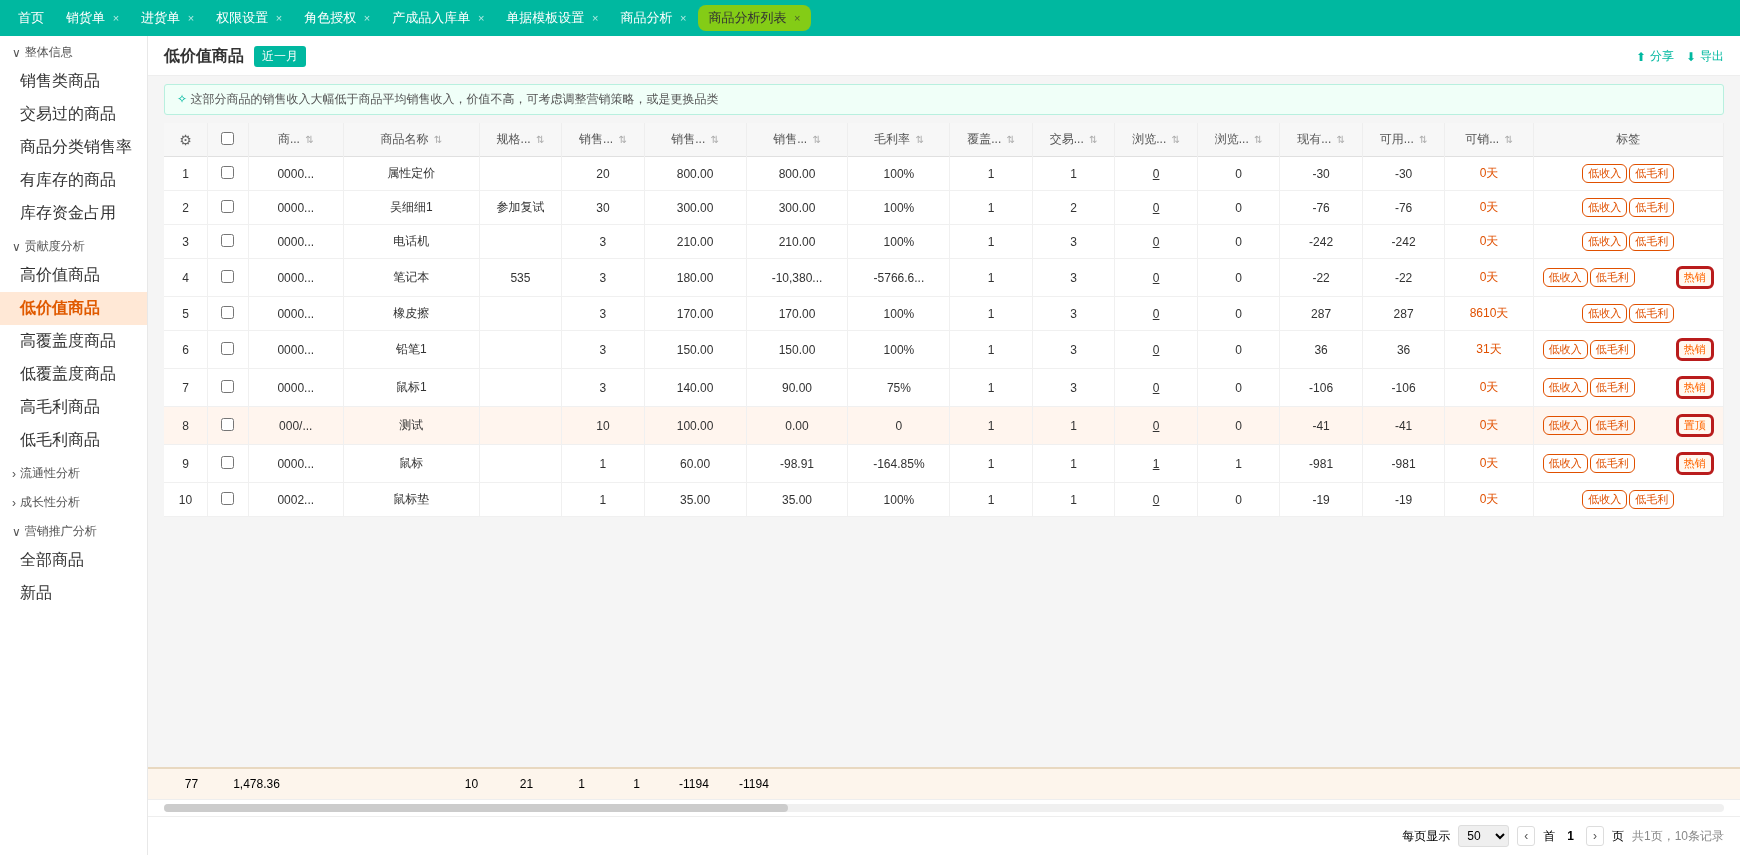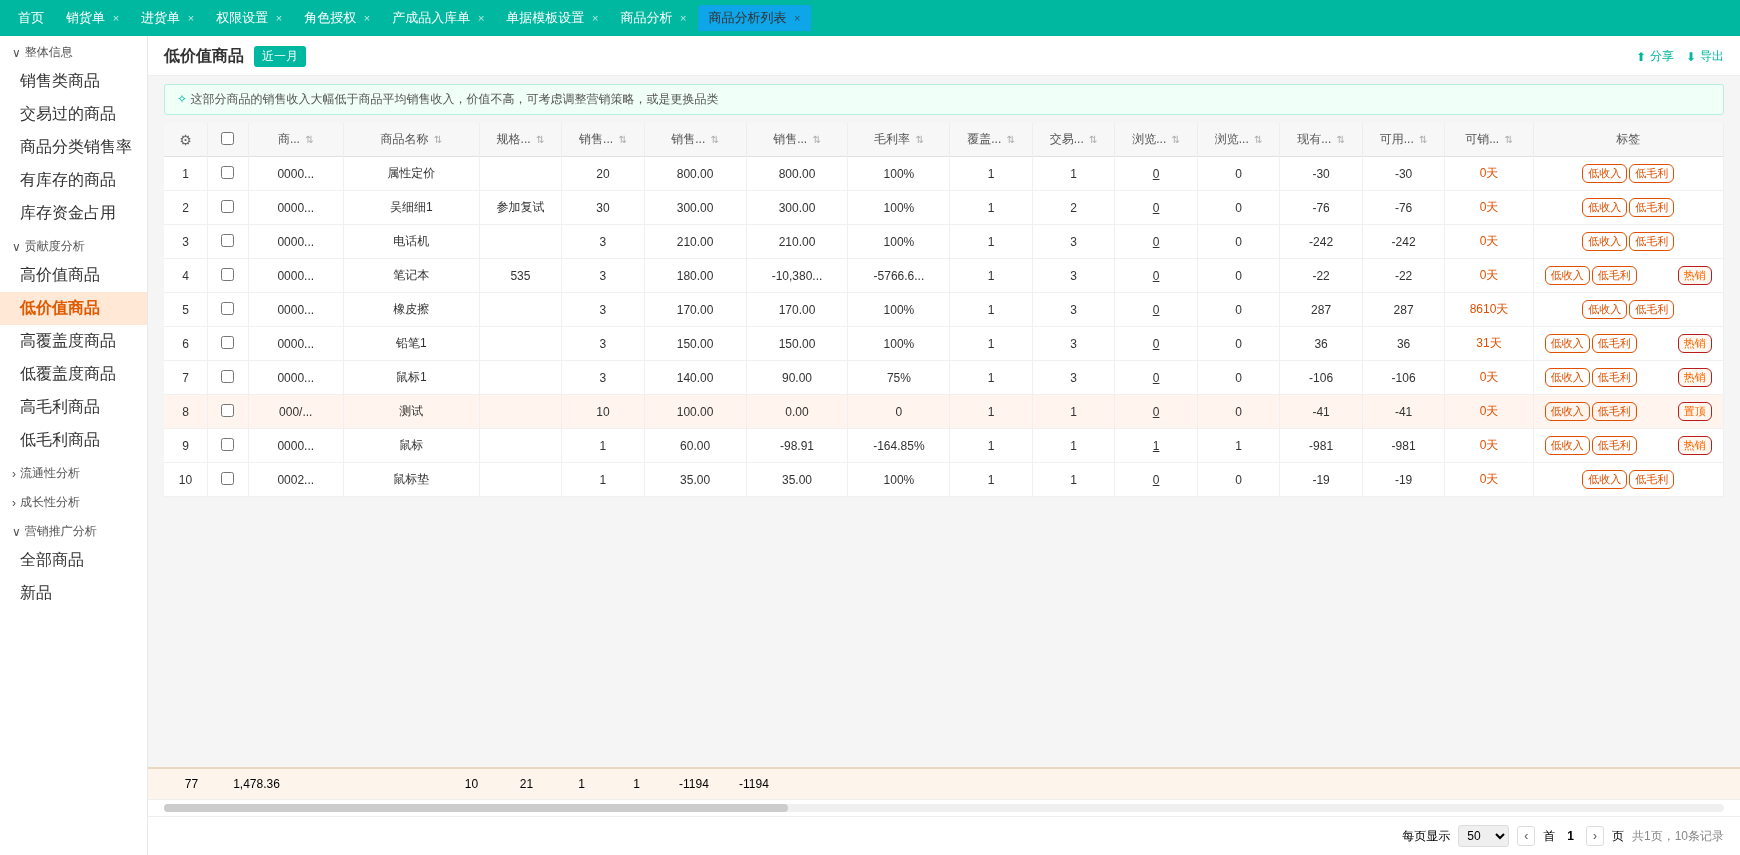--- a/index.html
+++ b/index.html
@@ -15,21 +15,21 @@
       gap: 2px;
     }
     .nav-tab {
       color: #fff;
       padding: 4px 10px;
       cursor: pointer;
       white-space: nowrap;
       border-radius: 3px 3px 0 0;
       font-size: 13px;
     }
-    .nav-tab.active { background: #0ea5e9; color: #333; }
+    .nav-tab.active { background: #84cc16; color: #333; border-radius: 8px; }
     .nav-tab .close { margin-left: 4px; font-size: 11px; color: inherit; opacity: 0.7; }
 
     
     .main-layout {
       display: flex;
       height: calc(100vh - 36px);
     }
 
     
     .sidebar {
@@ -171,21 +171,21 @@
       border-right: 1px solid #f0f0f0;
     }
     .tag {
       display: inline-block;
       padding: 1px 5px;
       border-radius: 6px;
       font-size: 11px;
       margin: 1px;
     }
     .tag-red { color: #e05000; border: 1px solid #e05000; }
-    .tag-orange { color: #ff6600; border: 1px solid #b91c1c; background: #fff8f0; margin-left: 40px; }
+    .tag-orange { color: #ff6600; border: 3px solid #b91c1c; background: #fff8f0; margin-left: 40px; }
     .underline-link { text-decoration: underline; color: #333; }
     .days-orange { color: #e05000; }
 
     
     .footer-row {
       background: #fdf5ec;
       border-top: 2px solid #e8d8c0;
       padding: 8px 16px;
       display: flex;
       align-items: center;

